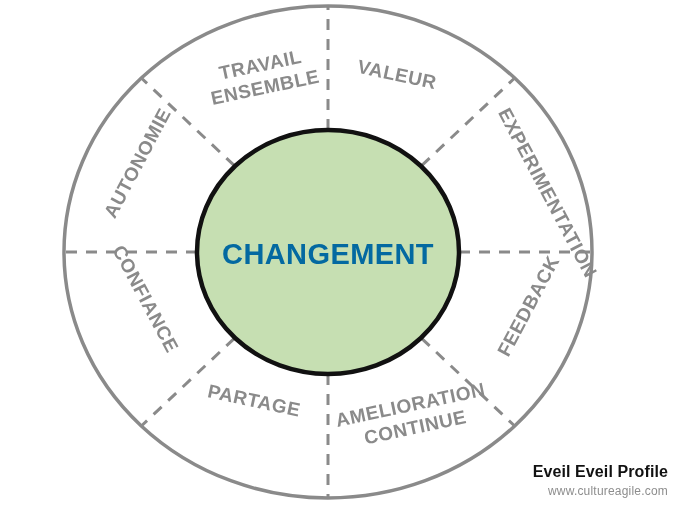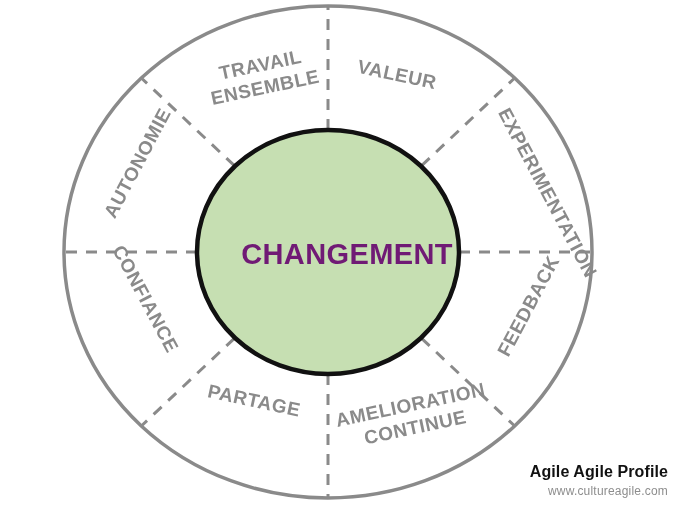--- a/index.html
+++ b/index.html
@@ -44,22 +44,22 @@
     user-select: none;
   }
   .sector-label.two-line {
     line-height: 1.2;
   }
   #center-word {
     position: absolute;
     left: 203px;
     top: 238px;
     width: 250px;
-    text-align: right;
-    color: #701a75;
+    text-align: center;
+    color: #0369a1;
     font-family: "Liberation Sans", sans-serif;
     font-size: 29px;
     font-weight: bold;
     letter-spacing: 0.4px;
     white-space: nowrap;
     user-select: none;
   }
   #footer {
     position: absolute;
     right: 10px;
@@ -137,15 +137,15 @@
 
   <div class="sector-label" style="left:68px; top:152px; width:140px; transform:rotate(-62deg);">
     <div>AUTONOMIE</div>
   </div>
 
   <div id="center-word">CHANGEMENT</div>
 
 </div>
 
 <div id="footer">
-  <div id="footer-title">Agile Agile Profile</div>
+  <div id="footer-title">Eveil Eveil Profile</div>
   <div id="footer-url">www.cultureagile.com</div>
 </div>
 
 </body></html>

